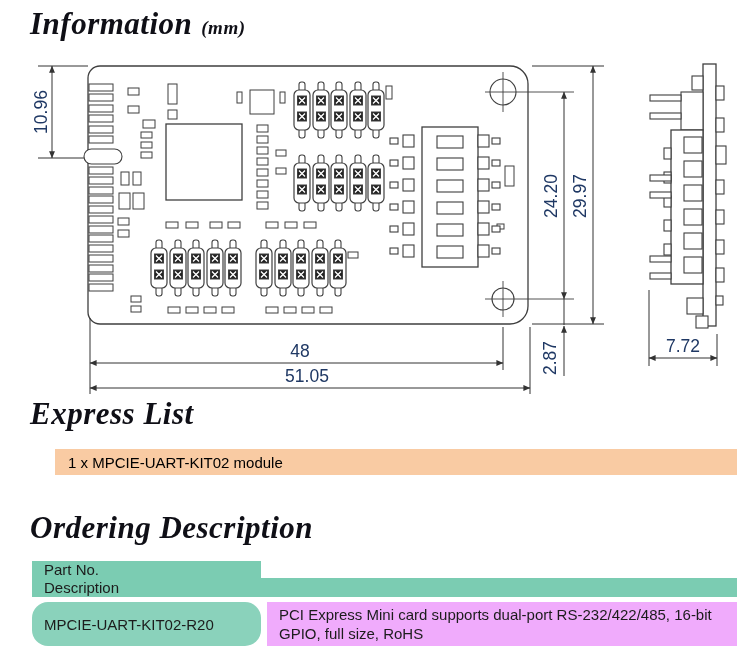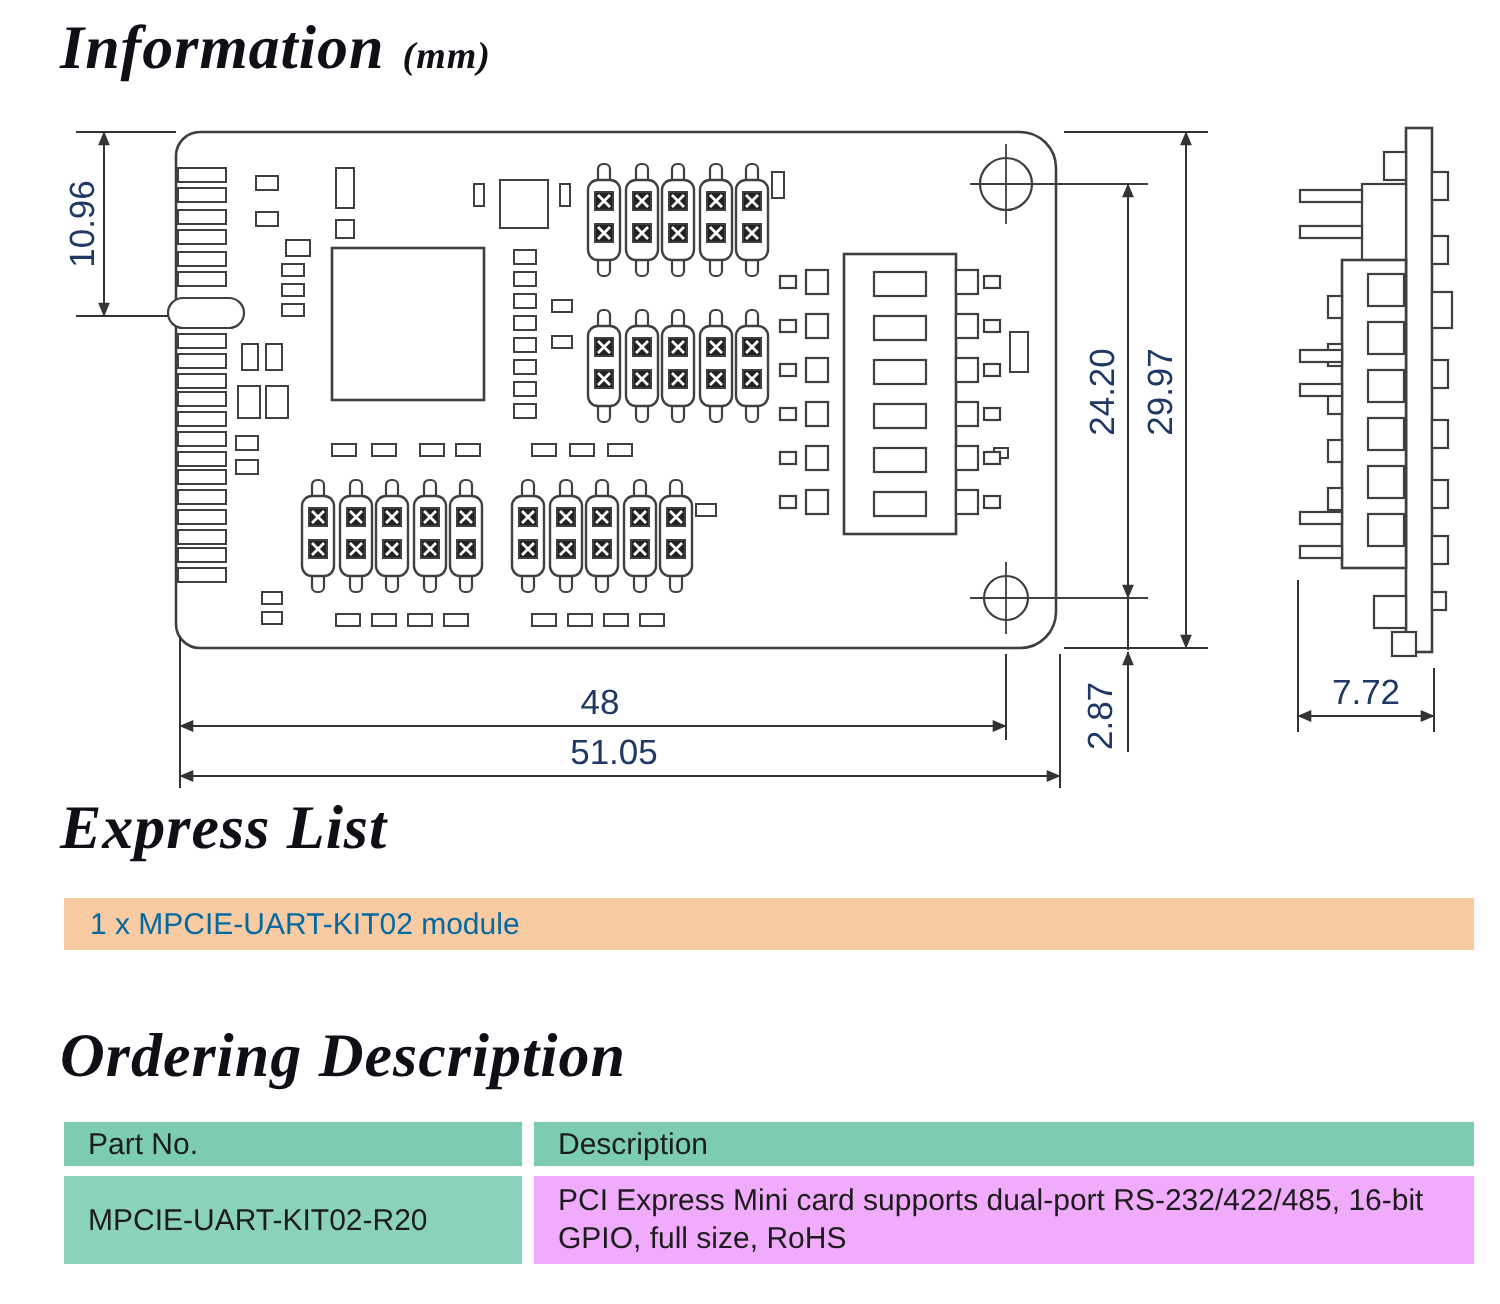--- a/index.html
+++ b/index.html
@@ -5,36 +5,36 @@
   html,body{margin:0;padding:0;background:#fff;}
   body{width:750px;height:652px;position:relative;overflow:hidden;
        font-family:"Liberation Sans",sans-serif;}
   .abs{position:absolute;}
   .heading{font-family:"Liberation Serif",serif;font-style:italic;font-weight:bold;
            color:#0f0f16;font-size:31px;letter-spacing:0.5px;white-space:nowrap;}
   .heading .unit{font-size:19px;margin-left:9px;}
   svg text{font-family:"Liberation Sans",sans-serif;font-size:17.5px;fill:#1f3864;}
   
   .pack{left:32px;top:449px;width:705px;}
-  .pack .cell{background:#f9cba3;font-size:15px;color:#0369a1;display:flex;
-              align-items:center;padding-left:13px;box-sizing:border-box;}
+  .pack .cell{background:#f9cba3;font-size:15px;color:#000000;display:flex;
+              align-items:center;padding-left:13px;box-sizing:border-box;margin-left:23px;}
   .pack .r1{height:26px;margin-bottom:5px;}
   .pack .r2{display:flex;height:25px;}
   .pack .c1{width:351px;margin-right:5px;}
   .pack .c2{flex:1;}
   
   .ord{left:32px;top:561px;width:705px;}
-  .ord .hrow{display:flex;height:22px;margin-bottom:5px;}
+  .ord .hrow{display:flex;height:36px;margin-bottom:5px;flex-direction:column;}
   .ord .brow{display:flex;}
   .ord .cell{font-size:15px;color:#1c1c1c;box-sizing:border-box;}
   .ord .hcell{background:#7bccb2;display:flex;align-items:center;padding-left:12px;}
   .ord .pcol{width:229px;margin-right:6px;}
   .ord .dcol{flex:1;}
   .ord .pbody{background:#8ad2bb;height:44px;display:flex;align-items:center;
-              padding-left:12px;}
+              padding-left:12px;border-radius:16px;}
   .ord .dbody{background:#f0abfc;height:44px;padding:3px 16px 0 12px;line-height:19px;}
 </style>
 </head>
 <body>
 
 <div class="abs heading" style="left:30px;top:6px;">
   <span>Information</span><span class="unit">(mm)</span>
 </div>
 
 <svg class="abs" style="left:0;top:0;" width="750" height="400" viewBox="0 0 750 400">

